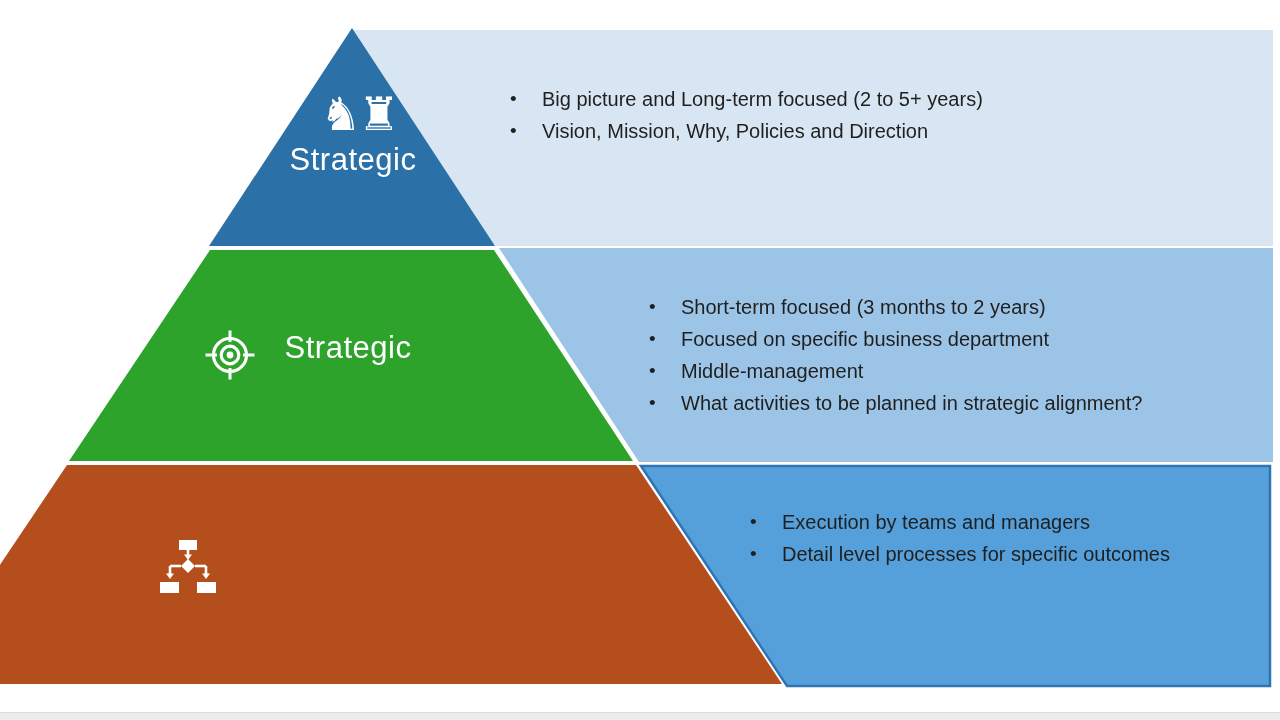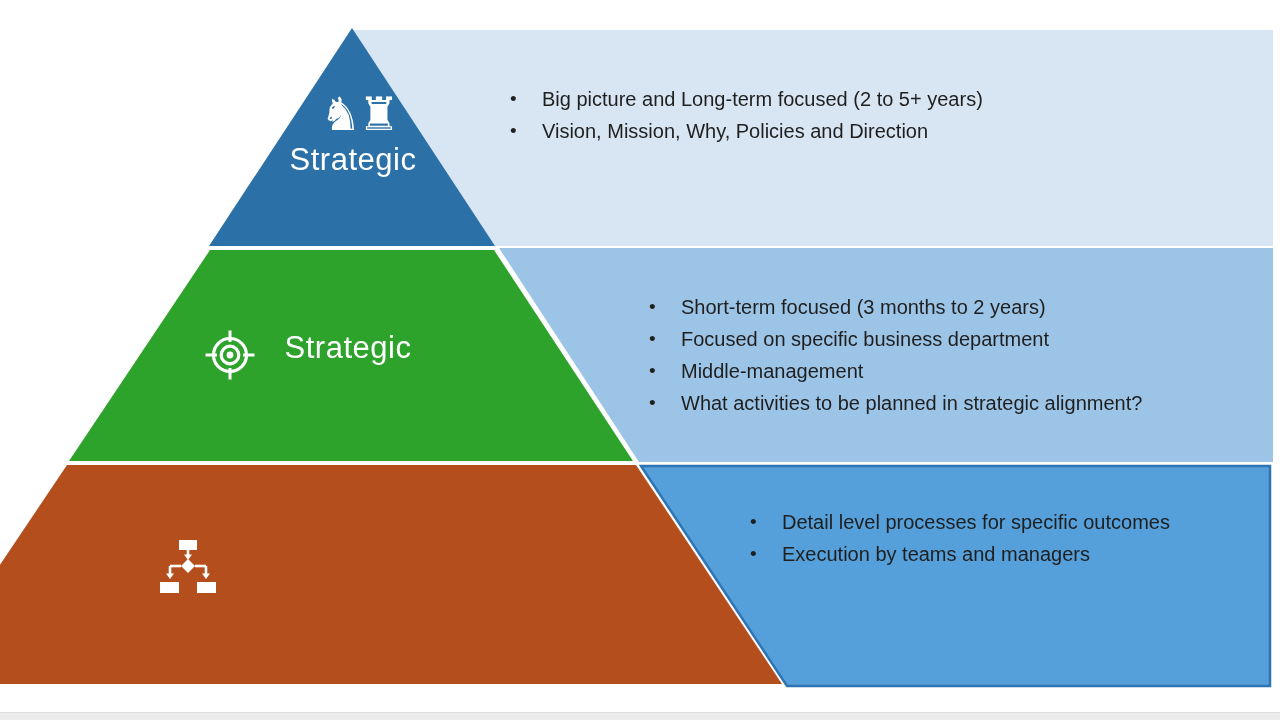--- a/index.html
+++ b/index.html
@@ -88,17 +88,17 @@
     <line x1="24" y1="26" x2="13" y2="26" stroke="#ffffff" stroke-width="2.6"></line>
     <line x1="13" y1="26" x2="13" y2="34" stroke="#ffffff" stroke-width="2.6"></line>
     <polygon points="9,33.5 17,33.5 13,39" fill="#ffffff"></polygon>
     <line x1="38" y1="26" x2="49" y2="26" stroke="#ffffff" stroke-width="2.6"></line>
     <line x1="49" y1="26" x2="49" y2="34" stroke="#ffffff" stroke-width="2.6"></line>
     <polygon points="45,33.5 53,33.5 49,39" fill="#ffffff"></polygon>
     <rect x="3" y="42" width="19" height="11" fill="#ffffff"></rect>
     <rect x="40" y="42" width="19" height="11" fill="#ffffff"></rect>
   </svg>
   <ul id="operational-bullets" class="bullets">
+    <li>Execution by teams and managers</li>
     <li>Detail level processes for specific outcomes</li>
-    <li>Execution by teams and managers</li>
   </ul>
 
 </div>
 
 </body></html>

